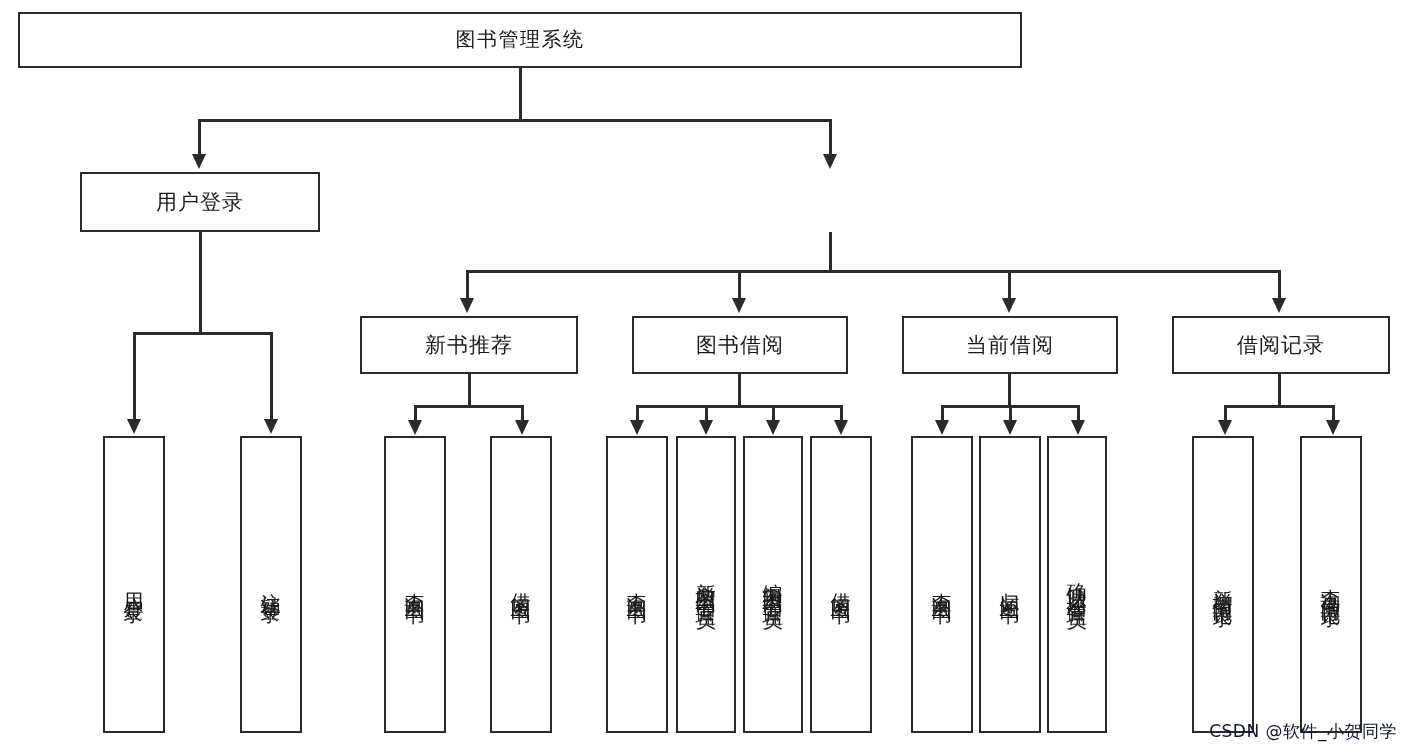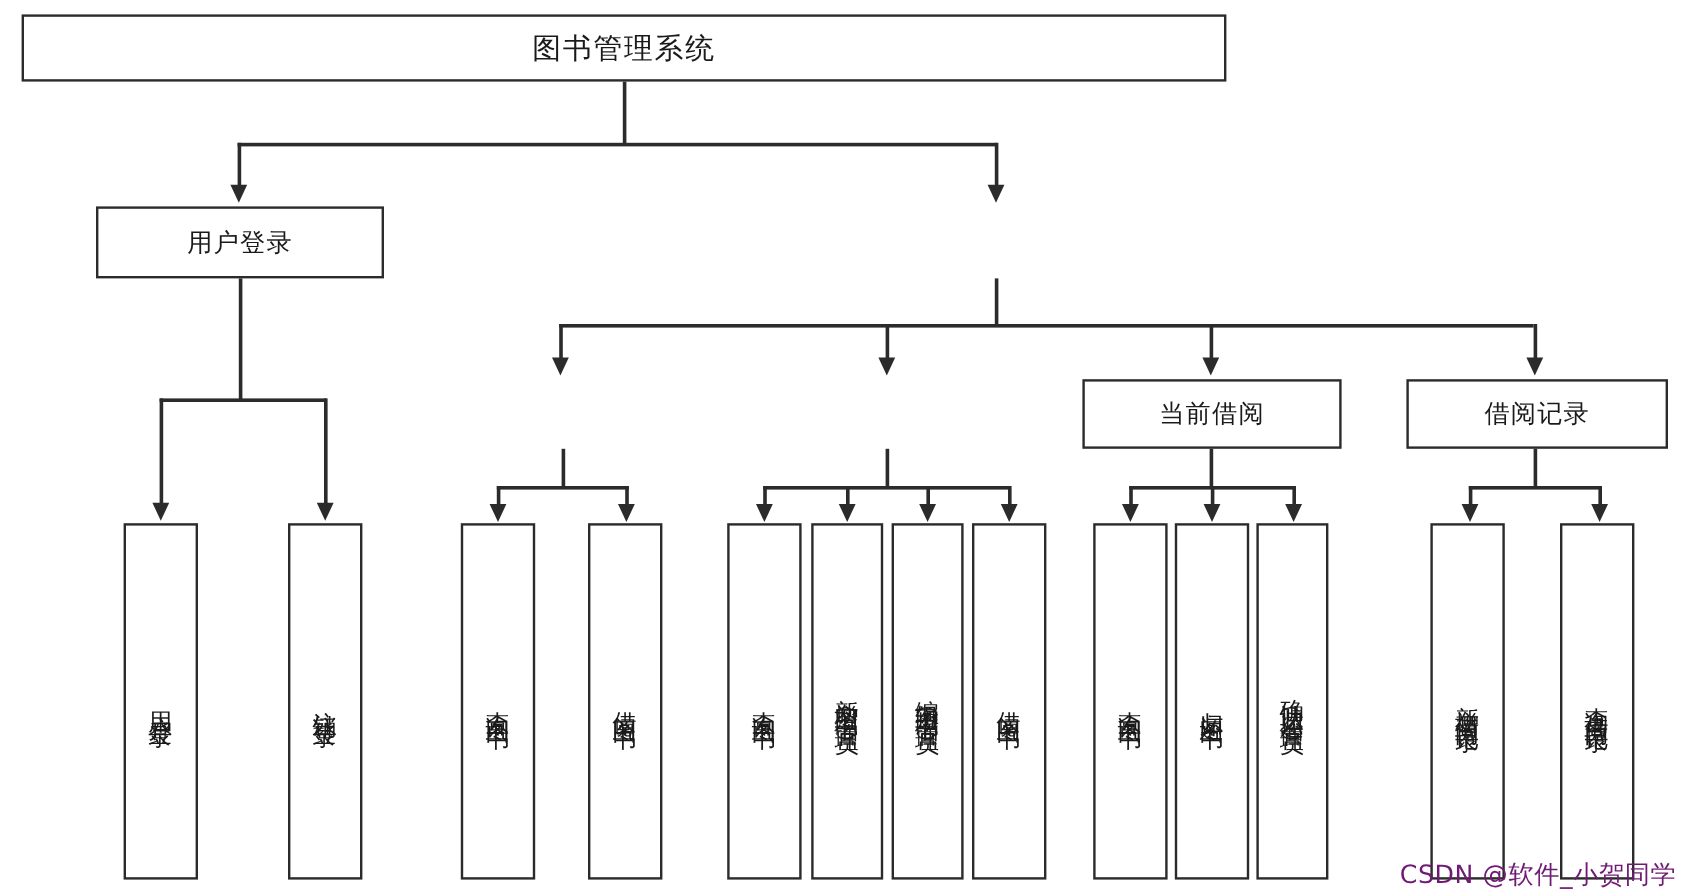--- a/index.html
+++ b/index.html
@@ -36,21 +36,21 @@
     line-height: 1.18;
     white-space: nowrap;
   }
 
   
   .node.h .label {
     font-size: 21px;
     letter-spacing: 1px;
   }
   .node.root .label {
-    font-size: 24px;
+    font-size: 20px;
     letter-spacing: 1.5px;
   }
 
   
   .node.v {
     align-items: center;
     justify-content: center;
     padding: 8px 0;
   }
   .node.v .label {
@@ -77,22 +77,22 @@
     border-left: 7px solid transparent;
     border-right: 7px solid transparent;
     border-top: 15px solid #2b2b2b;
   }
 
   
   #watermark {
     position: absolute;
     right: 8px;
     bottom: 4px;
-    font-size: 21px;
-    color: #701a75;
+    font-size: 17px;
+    color: #0f172a;
     letter-spacing: 0.5px;
     white-space: nowrap;
     pointer-events: none;
     margin-left: 20px;
   }
 </style>
 </head>
 <body>
 
 <div id="canvas">
@@ -127,20 +127,26 @@
   <div class="conn hline" style="left:466px; top:270px; width:812px;"></div>
   <div class="conn vline" style="left:466px; top:270px; height:29px;"></div>
   <div class="arrow" style="left:460px; top:298px;"></div>
   <div class="conn vline" style="left:738px; top:270px; height:29px;"></div>
   <div class="arrow" style="left:732px; top:298px;"></div>
   <div class="conn vline" style="left:1008px; top:270px; height:29px;"></div>
   <div class="arrow" style="left:1002px; top:298px;"></div>
   <div class="conn vline" style="left:1278px; top:270px; height:29px;"></div>
   <div class="arrow" style="left:1272px; top:298px;"></div>
 
+  <div class="node h" style="left:360px; top:316px; width:218px; height:58px;">
+    <span class="label">新书推荐</span>
+  </div>
+  <div class="node h" style="left:632px; top:316px; width:216px; height:58px;">
+    <span class="label">图书借阅</span>
+  </div>
   <div class="node h" style="left:1172px; top:316px; width:218px; height:58px;">
     <span class="label">借阅记录</span>
   </div>
   <div class="node h" style="left:902px; top:316px; width:216px; height:58px;">
     <span class="label">当前借阅</span>
   </div>
 
   <div class="conn vline" style="left:468px; top:374px; height:33px;"></div>
   <div class="conn hline" style="left:414px; top:405px; width:110px;"></div>
   <div class="conn vline" style="left:414px; top:405px; height:16px;"></div>

